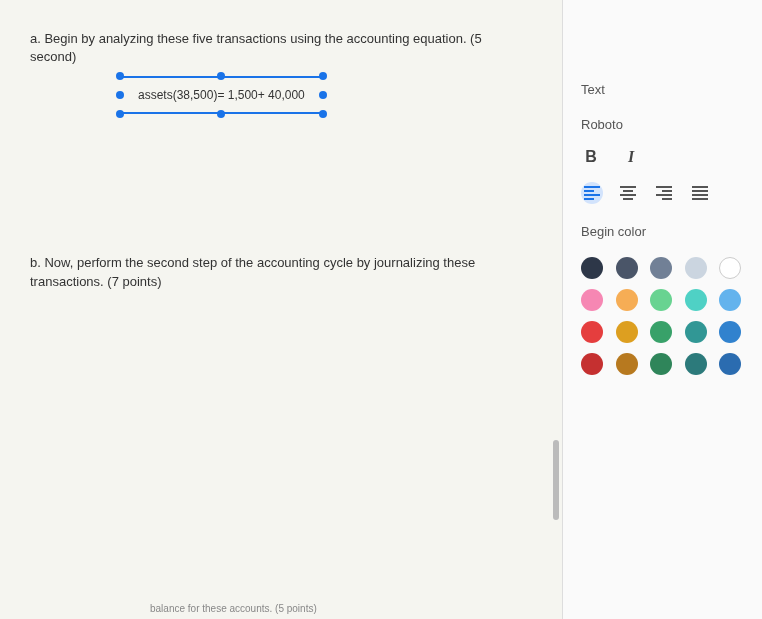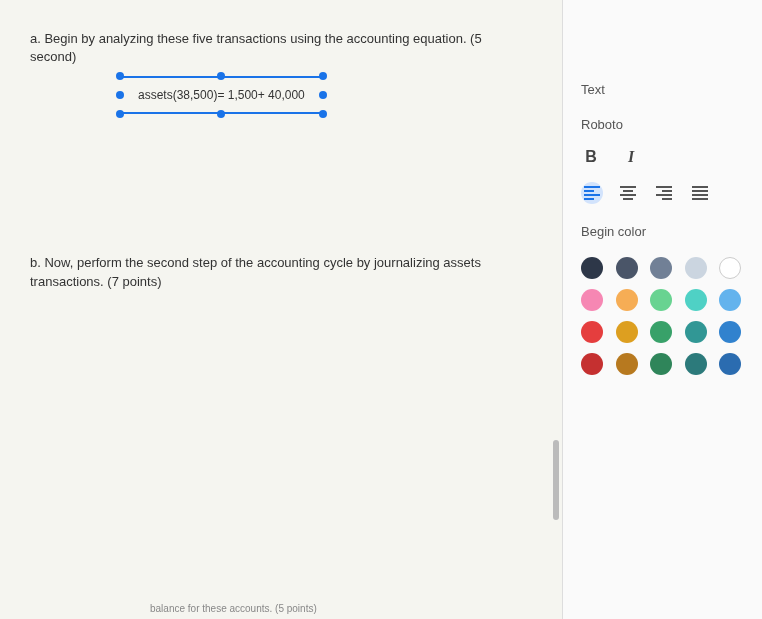--- a/index.html
+++ b/index.html
@@ -174,21 +174,21 @@
     <div class="handle tr"></div>
     <div class="handle ml"></div>
     <div class="handle mr"></div>
     <div class="handle bl"></div>
     <div class="handle bm"></div>
     <div class="handle br"></div>
     <div class="text-frame-content">assets(38,500)= 1,500+ 40,000</div>
   </div>
 
   <div class="question-text section-b">
-    <span>b. Now, perform the second step of the accounting cycle by journalizing assets</span><br>
+    <span>b. Now, perform the second step of the accounting cycle by journalizing these</span><br>
     <span>transactions. (7 points)</span>
   </div>
 
 
   <div class="footer-text">balance for these accounts. (5 points)</div>
 </div>
 
 <div class="sidebar">
   <div class="sidebar-inner">
     <div class="scrollbar"></div>

